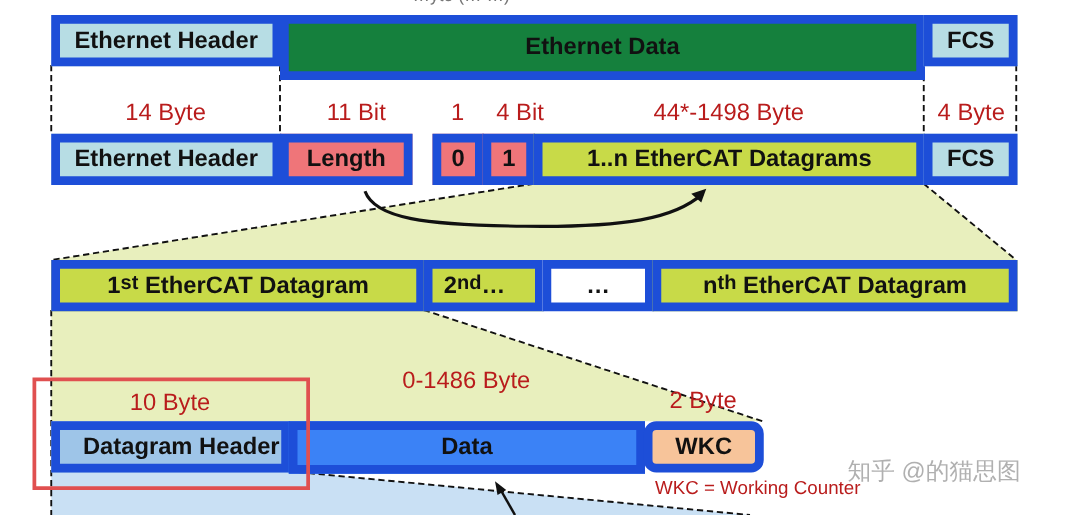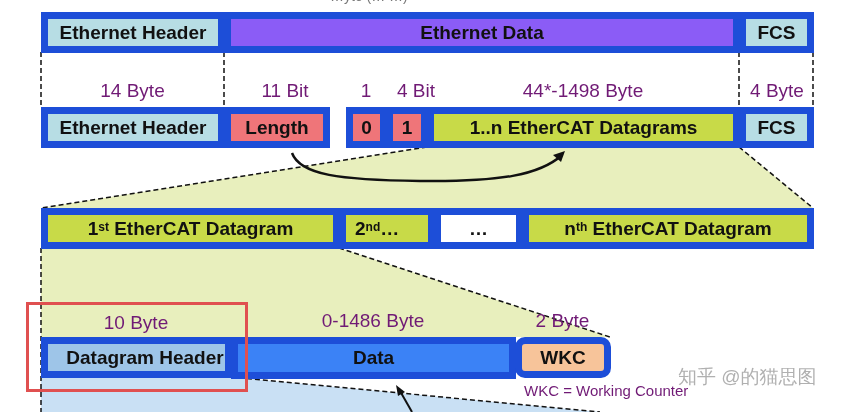--- a/index.html
+++ b/index.html
@@ -1,22 +1,22 @@
 <!DOCTYPE html>
 <html><head>
 <meta charset="utf-8">
 <style>
   html, body { margin:0; padding:0; }
   body { width:852px; height:412px; background:#ffffff; position:relative; overflow:hidden;
          font-family:"Liberation Sans", sans-serif; }
   .abs { position:absolute; box-sizing:border-box; }
   .cell { position:absolute; box-sizing:border-box; display:flex; align-items:center; justify-content:center;
           font-weight:bold; font-size:19px; color:#111; border:7px solid #1d4ed8; }
-  .lbl { position:absolute; font-size:19px; color:#701a75; text-align:center; white-space:nowrap; }
-  sup { font-size:12px; position:relative; top:-2px; }
+  .lbl { position:absolute; font-size:19px; color:#b91c1c; text-align:center; white-space:nowrap; }
+  sup { font-size:16px; position:relative; top:-2px; }
   svg.overlay { position:absolute; left:0; top:0; }
 </style>
 </head>
 <body>
 
 <svg class="overlay" width="852" height="412">
 
   <polygon points="427,147 739,147 813,208 41,208" fill="#e8efbd"></polygon>
 
   <polygon points="41,248 339,248 610,337 41,337" fill="#e8efbd"></polygon>
@@ -38,21 +38,21 @@
   <path d="M292,153 C300,175 340,180 420,181 C500,182 540,175 562,155" stroke="#111" stroke-width="2.5" fill="none"></path>
   <polygon points="565,151 553,155 561,162" fill="#111"></polygon>
 
   <line x1="412" y1="412" x2="400" y2="391" stroke="#111" stroke-width="2"></line>
   <polygon points="396,385 398,396 405,392" fill="#111"></polygon>
 </svg>
 
 <div class="lbl" style="left:330px;top:-12px;color:#777;font-size:14px;">…yte (… …)</div>
 
 <div class="cell" style="left:41px;top:12px;width:184px;height:41px;background:#b7dde4;">Ethernet Header</div>
-<div class="cell" style="left:224px;top:12px;width:516px;height:41px;background:#8b5cf6;">Ethernet Data</div>
+<div class="cell" style="left:224px;top:12px;width:516px;height:52px;background:#15803d;">Ethernet Data</div>
 <div class="cell" style="left:739px;top:12px;width:75px;height:41px;background:#b7dde4;">FCS</div>
 
 <div class="lbl" style="left:41px;top:80px;width:183px;">14 Byte</div>
 <div class="lbl" style="left:224px;top:80px;width:122px;">11 Bit</div>
 <div class="lbl" style="left:346px;top:80px;width:40px;">1</div>
 <div class="lbl" style="left:386px;top:80px;width:60px;">4 Bit</div>
 <div class="lbl" style="left:427px;top:80px;width:312px;">44*-1498 Byte</div>
 <div class="lbl" style="left:739px;top:80px;width:76px;">4 Byte</div>
 
 <div class="cell" style="left:41px;top:107px;width:184px;height:41px;background:#b7dde4;">Ethernet Header</div>
@@ -73,21 +73,21 @@
     <span>…</span>
 </div>
 <div class="cell" style="left:434px;top:208px;width:89px;height:41px;background:#ffffff;">…</div>
 <div class="cell" style="left:522px;top:208px;width:292px;height:41px;background:#c8da48;">
   <span>n</span>
     <sup>th</sup>
     <span style="white-space:pre"> EtherCAT Datagram</span>
 </div>
 
 <div class="lbl" style="left:41px;top:312px;width:190px;">10 Byte</div>
-<div class="lbl" style="left:231px;top:310px;width:284px;">0-1486 Byte</div>
+<div class="lbl" style="left:231px;top:294px;width:284px;">0-1486 Byte</div>
 <div class="lbl" style="left:515px;top:310px;width:95px;">2 Byte</div>
 
 <div class="cell" style="left:41px;top:337px;width:191px;height:41px;background:#9ec5e8;padding-left:17px;">Datagram Header</div>
 <div class="cell" style="left:231px;top:337px;width:285px;height:42px;background:#3b82f6;">Data</div>
 <div class="cell" style="left:515px;top:337px;width:96px;height:41px;background:#f7c49a;border-radius:10px;">WKC</div>
 
 <div class="abs" style="left:26px;top:302px;width:222px;height:90px;border:3px solid #e05050;"></div>
 
 <div class="lbl" style="left:524px;top:382px;font-size:15px;text-align:left;">WKC = Working Counter</div>
 

